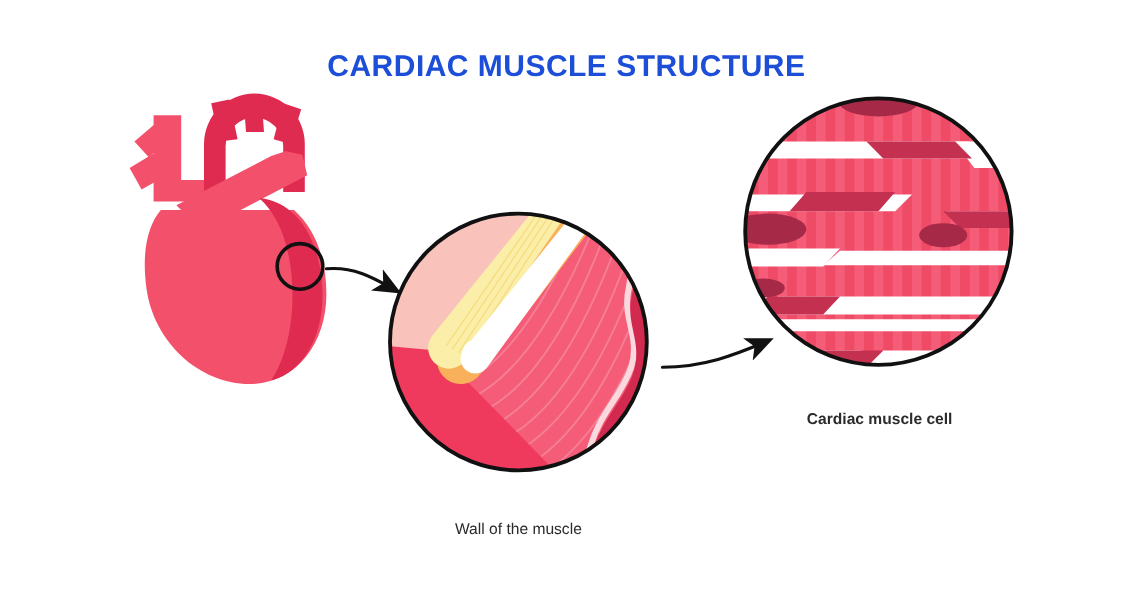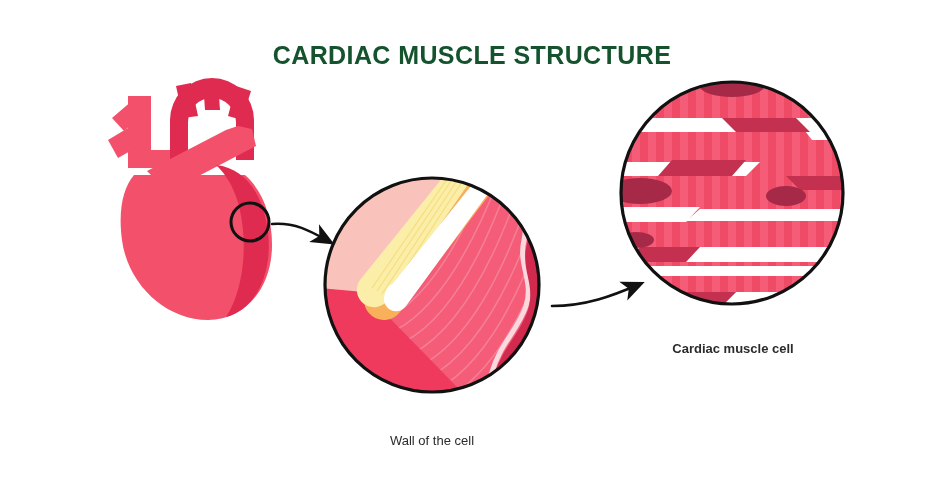--- a/index.html
+++ b/index.html
@@ -25,21 +25,21 @@
   .title {
     position: absolute;
     left: 0;
     top: 41px;
     width: 944px;
     text-align: center;
     font-family: "Liberation Sans", sans-serif;
     font-weight: bold;
     font-size: 25px;
     letter-spacing: 0.4px;
-    color: #14532d;
+    color: #1d4ed8;
     white-space: nowrap;
   }
   .caption {
     position: absolute;
     font-family: "Liberation Sans", sans-serif;
     font-size: 13px;
     color: #2b2b2b;
     white-space: nowrap;
     text-align: center;
   }
@@ -216,17 +216,17 @@
           <ellipse cx="786" cy="196" rx="20" ry="10"></ellipse>
           <ellipse cx="636" cy="240" rx="18" ry="8"></ellipse>
           <ellipse cx="846" cy="258" rx="14" ry="8"></ellipse>
           <ellipse cx="732" cy="85" rx="33" ry="12"></ellipse>
         </g>
       </g>
       <circle cx="732" cy="193" r="111" fill="none" stroke="#111111" stroke-width="3.2"></circle>
     </g>
   </svg>
 
-  <div class="caption" id="caption-wall">Wall of the cell</div>
+  <div class="caption" id="caption-wall">Wall of the muscle</div>
 
   <div class="caption" id="caption-cell">Cardiac muscle cell</div>
 
 </div>
 
 </body></html>

